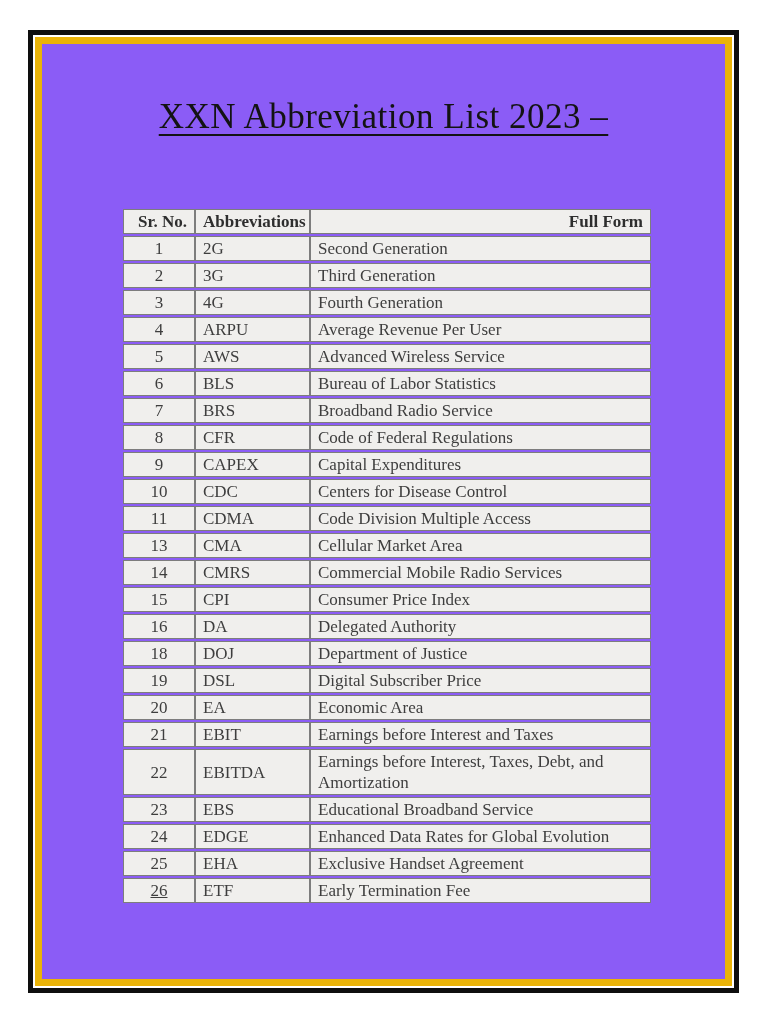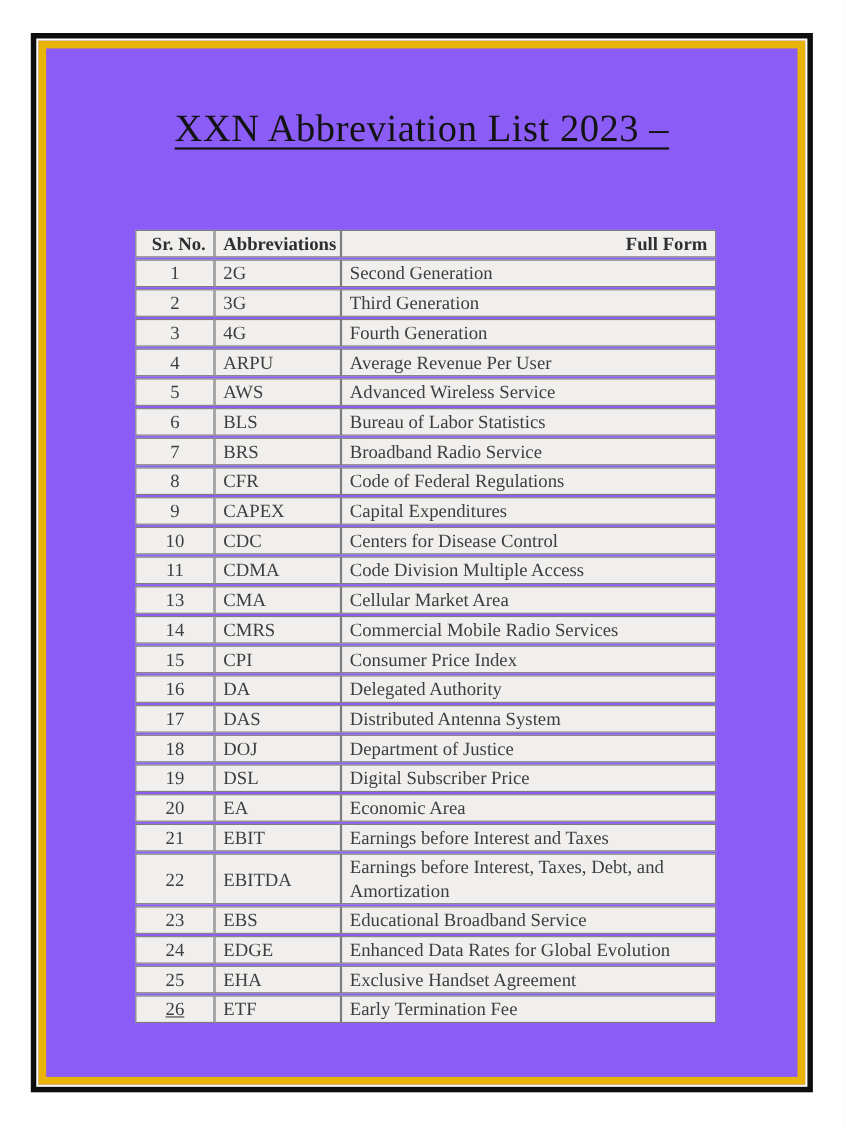--- a/index.html
+++ b/index.html
@@ -162,25 +162,20 @@
             <td>15</td>
             <td>CPI</td>
             <td>Consumer Price Index</td>
           </tr>
           <tr>
             <td>16</td>
             <td>DA</td>
             <td>Delegated Authority</td>
           </tr>
           <tr>
-            <td>17</td>
-            <td>DAS</td>
-            <td>Distributed Antenna System</td>
-          </tr>
-          <tr>
             <td>18</td>
             <td>DOJ</td>
             <td>Department of Justice</td>
           </tr>
           <tr>
             <td>19</td>
             <td>DSL</td>
             <td>Digital Subscriber Price</td>
           </tr>
           <tr>

